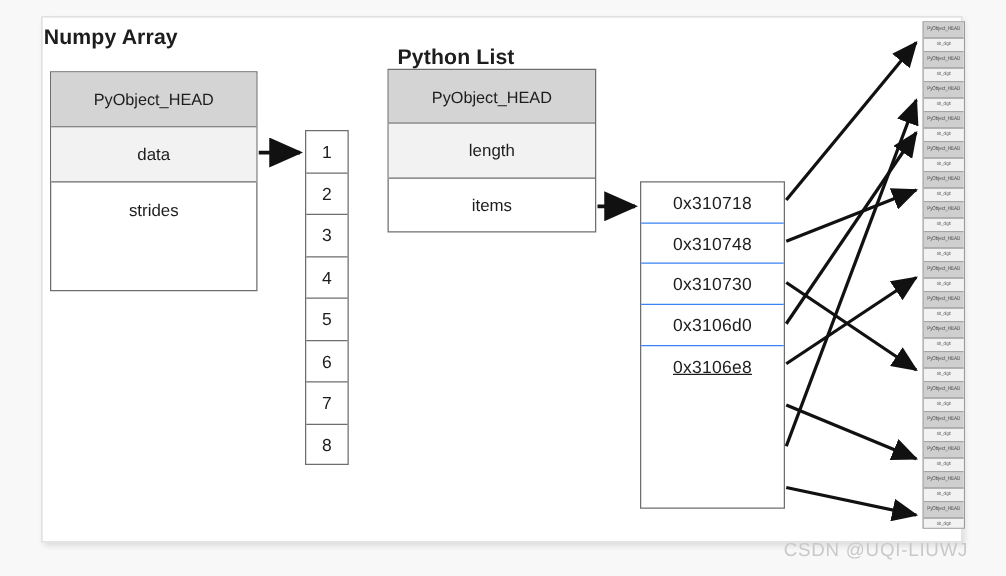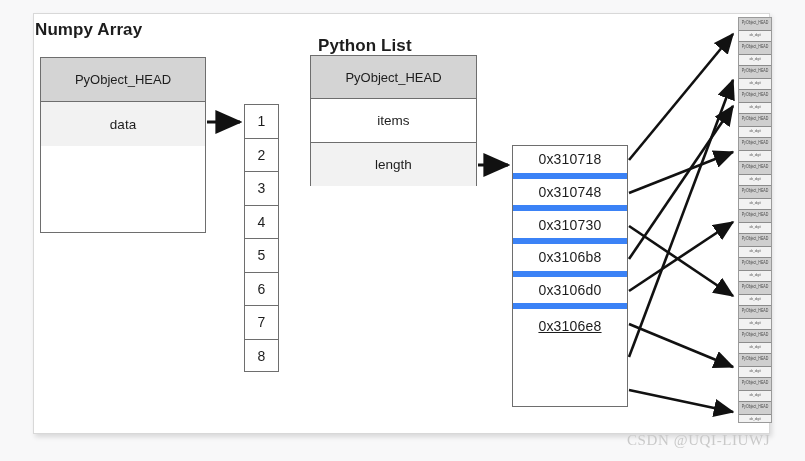--- a/index.html
+++ b/index.html
@@ -64,21 +64,21 @@
     font-size:14px;color:#1d1d1d;
   }
   #intcol .cell:last-child{border-bottom:none;}
 
   #addrcol{
     position:absolute;left:512px;top:145px;width:116px;height:262px;
     border:1px solid #6e6e6e;box-sizing:border-box;background:#fff;
   }
   #addrcol .cell{
     height:32.7px;box-sizing:border-box;
-    border-bottom:6px solid #3b82f6;
+    border-bottom:1px solid #3b82f6;
     display:flex;align-items:center;justify-content:center;
     font-size:14px;color:#1d1d1d;letter-spacing:.2px;
   }
   #addrcol .cell:last-child{border-bottom:none;text-decoration:underline;}
 
   #objcol{
     position:absolute;left:738px;top:17px;width:34px;height:406px;
     border:1px solid #9a9a9a;box-sizing:border-box;background:#fff;
     overflow:hidden;
   }
@@ -96,21 +96,21 @@
     line-height:1;
     white-space:nowrap;
     filter:blur(.25px);
     opacity:.8;
   }
   .mini.s{font-size:3.2px;}
 
   #watermark{
     position:absolute;left:627px;top:432px;
     font-size:15px;color:#c9c9c9;
-    letter-spacing:.6px;white-space:nowrap;font-family:Liberation Serif, serif;
+    letter-spacing:.6px;white-space:nowrap;
   }
 </style>
 </head>
 <body>
 
 <div id="card"></div>
 
 <svg class="diagram" viewBox="0 0 805 461">
   <defs>
     <marker id="ah" markerWidth="9" markerHeight="8" refX="8.2" refY="4" orient="auto">
@@ -136,44 +136,44 @@
     <line x1="629" y1="390" x2="733" y2="412" marker-end="url(#ahs)"></line>
   </g>
 </svg>
 
 <div class="ttl" id="t-numpy">Numpy Array</div>
 <div class="ttl" id="t-pylist">Python List</div>
 
 <div class="struct" id="numpy-struct">
   <div class="row head">PyObject_HEAD</div>
   <div class="row sub">data</div>
+  <div class="row">strides</div>
 </div>
 
 <div class="struct" id="pylist-struct">
   <div class="row head">PyObject_HEAD</div>
+  <div class="row sub">length</div>
   <div class="row">items</div>
-  <div class="row sub">length</div>
 </div>
 
 <div id="intcol">
   <div class="cell">1</div>
   <div class="cell">2</div>
   <div class="cell">3</div>
   <div class="cell">4</div>
   <div class="cell">5</div>
   <div class="cell">6</div>
   <div class="cell">7</div>
   <div class="cell">8</div>
 </div>
 
 <div id="addrcol">
   <div class="cell">0x310718</div>
   <div class="cell">0x310748</div>
   <div class="cell">0x310730</div>
-  <div class="cell">0x3106b8</div>
   <div class="cell">0x3106d0</div>
   <div class="cell">0x3106e8</div>
 </div>
 
 <div id="objcol">
     <div class="ocell g">
       <span class="mini">PyObject_HEAD</span>
     </div>
     <div class="ocell w">
       <span class="mini s">ob_digit</span>

